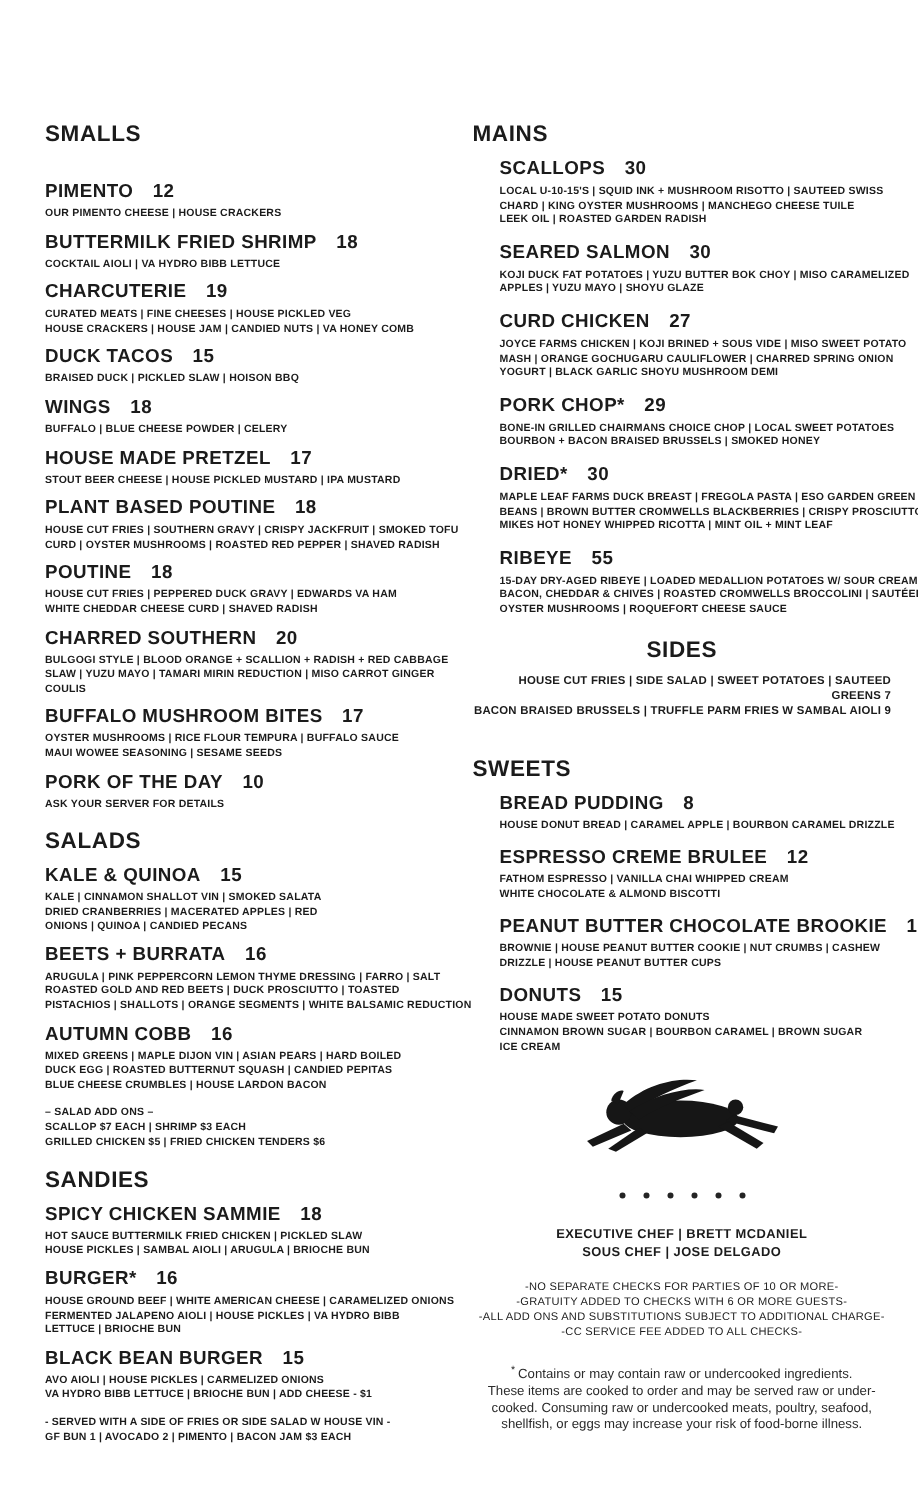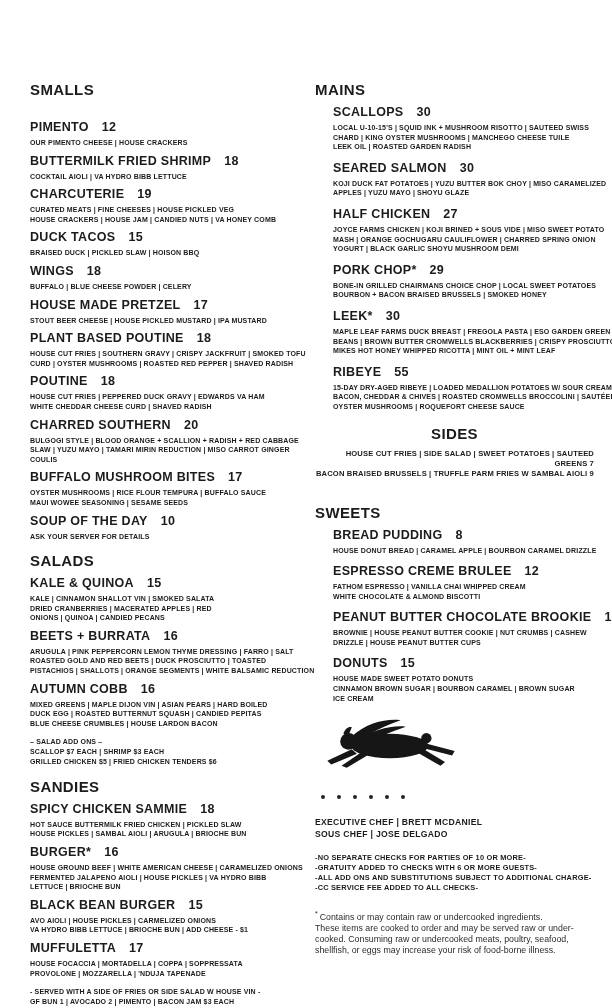--- a/index.html
+++ b/index.html
@@ -32,26 +32,26 @@
     margin-bottom:4px;white-space:pre;
   }
   .item-price{margin-left:13px;}
   .item-desc{font-size:7px;font-weight:700;line-height:9.6px;letter-spacing:.15px;}
   .desc-line{white-space:nowrap;}
 
   .center{text-align:center;}
   .side-lines{font-size:7.6px;font-weight:700;line-height:10px;letter-spacing:.15px;text-align:right;}
   .section-note{margin-top:9px;font-size:7px;font-weight:700;line-height:9.8px;letter-spacing:.15px;}
 
-  .menu-footer{margin-top:14px;}
+  .menu-footer{text-align:center;margin-top:14px;}
   .hare-svg{width:152px;height:54px;display:inline-block;}
   .dots{margin-top:16px;line-height:6px;}
   .dot{display:inline-block;width:4px;height:4px;border-radius:50%;background:#242424;margin:0 6px;}
   .chef-lines{margin-top:18px;font-size:8.6px;font-weight:800;line-height:11.5px;letter-spacing:.3px;}
-  .policy-lines{margin-top:13px;font-size:7.4px;font-weight:700;line-height:9.8px;letter-spacing:.2px;}
+  .policy-lines{margin-top:13px;font-size:7.4px;font-weight:400;line-height:9.8px;letter-spacing:.2px;}
   .disclaimer{margin-top:17px;font-size:8.8px;font-weight:400;line-height:10.8px;color:#2b2b2b;}
   .disclaimer sup{font-size:7px;}
 </style>
 </head>
 <body>
 
 <div class="page" data-name="menu-page">
   <div class="cols" data-name="menu-columns">
     <div class="col col-left" data-name="left-column">
         <section class="menu-section" data-name="section-smalls">
@@ -116,21 +116,21 @@
             </div>
           </div>
           <div class="item" data-name="menu-item">
             <div class="item-title" data-name="item-title"><span class="item-name" data-name="item-name">BUFFALO MUSHROOM BITES</span><span class="item-price" data-name="item-price">17</span></div>
             <div class="item-desc" data-name="item-desc">
               <div class="desc-line" data-name="desc-line">OYSTER MUSHROOMS | RICE FLOUR TEMPURA | BUFFALO SAUCE</div>
               <div class="desc-line" data-name="desc-line">MAUI WOWEE SEASONING | SESAME SEEDS</div>
             </div>
           </div>
           <div class="item" data-name="menu-item">
-            <div class="item-title" data-name="item-title"><span class="item-name" data-name="item-name">SOUP OF THE DAY</span><span class="item-price" data-name="item-price">10</span></div>
+            <div class="item-title" data-name="item-title"><span class="item-name" data-name="item-name">PORK OF THE DAY</span><span class="item-price" data-name="item-price">10</span></div>
             <div class="item-desc" data-name="item-desc">
               <div class="desc-line" data-name="desc-line">ASK YOUR SERVER FOR DETAILS</div>
             </div>
           </div>
         </section>
         <section class="menu-section" data-name="section-salads">
           <h2 class="section-title" data-name="section-title">SALADS</h2>
           <div class="item" data-name="menu-item">
             <div class="item-title" data-name="item-title"><span class="item-name" data-name="item-name">KALE &amp; QUINOA</span><span class="item-price" data-name="item-price">15</span></div>
             <div class="item-desc" data-name="item-desc">
@@ -176,27 +176,20 @@
               <div class="desc-line" data-name="desc-line">HOUSE GROUND BEEF | WHITE AMERICAN CHEESE | CARAMELIZED ONIONS</div>
               <div class="desc-line" data-name="desc-line">FERMENTED JALAPENO AIOLI | HOUSE PICKLES | VA HYDRO BIBB</div>
               <div class="desc-line" data-name="desc-line">LETTUCE | BRIOCHE BUN</div>
             </div>
           </div>
           <div class="item" data-name="menu-item">
             <div class="item-title" data-name="item-title"><span class="item-name" data-name="item-name">BLACK BEAN BURGER</span><span class="item-price" data-name="item-price">15</span></div>
             <div class="item-desc" data-name="item-desc">
               <div class="desc-line" data-name="desc-line">AVO AIOLI | HOUSE PICKLES | CARMELIZED ONIONS</div>
               <div class="desc-line" data-name="desc-line">VA HYDRO BIBB LETTUCE | BRIOCHE BUN | ADD CHEESE - $1</div>
-            </div>
-          </div>
-          <div class="item" data-name="menu-item">
-            <div class="item-title" data-name="item-title"><span class="item-name" data-name="item-name">MUFFULETTA</span><span class="item-price" data-name="item-price">17</span></div>
-            <div class="item-desc" data-name="item-desc">
-              <div class="desc-line" data-name="desc-line">HOUSE FOCACCIA | MORTADELLA | COPPA | SOPPRESSATA</div>
-              <div class="desc-line" data-name="desc-line">PROVOLONE | MOZZARELLA | 'NDUJA TAPENADE</div>
             </div>
           </div>
           <div class="section-note" data-name="section-note">
             <div class="note-line" data-name="note-line">- SERVED WITH A SIDE OF FRIES OR SIDE SALAD W HOUSE VIN  -</div>
             <div class="note-line" data-name="note-line">GF BUN 1 |  AVOCADO 2 | PIMENTO | BACON JAM  $3 EACH</div>
           </div>
         </section>
       </div>
     <div class="col col-right" data-name="right-column">
       <div data-name="right-sections">
@@ -211,36 +204,36 @@
               </div>
             </div>
             <div class="item" data-name="menu-item">
               <div class="item-title" data-name="item-title"><span class="item-name" data-name="item-name">SEARED SALMON</span><span class="item-price" data-name="item-price">30</span></div>
               <div class="item-desc" data-name="item-desc">
                 <div class="desc-line" data-name="desc-line">KOJI DUCK FAT POTATOES | YUZU BUTTER BOK CHOY | MISO CARAMELIZED</div>
                 <div class="desc-line" data-name="desc-line">APPLES | YUZU MAYO  | SHOYU GLAZE</div>
               </div>
             </div>
             <div class="item" data-name="menu-item">
-              <div class="item-title" data-name="item-title"><span class="item-name" data-name="item-name">HALF CHICKEN</span><span class="item-price" data-name="item-price">27</span></div>
+              <div class="item-title" data-name="item-title"><span class="item-name" data-name="item-name">CURD CHICKEN</span><span class="item-price" data-name="item-price">27</span></div>
               <div class="item-desc" data-name="item-desc">
                 <div class="desc-line" data-name="desc-line">JOYCE FARMS CHICKEN | KOJI BRINED + SOUS VIDE | MISO SWEET POTATO</div>
                 <div class="desc-line" data-name="desc-line">MASH | ORANGE GOCHUGARU CAULIFLOWER | CHARRED SPRING ONION</div>
                 <div class="desc-line" data-name="desc-line">YOGURT | BLACK GARLIC SHOYU MUSHROOM DEMI</div>
               </div>
             </div>
             <div class="item" data-name="menu-item">
               <div class="item-title" data-name="item-title"><span class="item-name" data-name="item-name">PORK CHOP*</span><span class="item-price" data-name="item-price">29</span></div>
               <div class="item-desc" data-name="item-desc">
                 <div class="desc-line" data-name="desc-line">BONE-IN GRILLED CHAIRMANS CHOICE CHOP | LOCAL SWEET POTATOES</div>
                 <div class="desc-line" data-name="desc-line">BOURBON + BACON BRAISED BRUSSELS | SMOKED HONEY</div>
               </div>
             </div>
             <div class="item" data-name="menu-item">
-              <div class="item-title" data-name="item-title"><span class="item-name" data-name="item-name">LEEK*</span><span class="item-price" data-name="item-price">30</span></div>
+              <div class="item-title" data-name="item-title"><span class="item-name" data-name="item-name">DRIED*</span><span class="item-price" data-name="item-price">30</span></div>
               <div class="item-desc" data-name="item-desc">
                 <div class="desc-line" data-name="desc-line">MAPLE LEAF FARMS DUCK BREAST | FREGOLA PASTA | ESO GARDEN GREEN</div>
                 <div class="desc-line" data-name="desc-line">BEANS | BROWN BUTTER CROMWELLS BLACKBERRIES | CRISPY PROSCIUTTO</div>
                 <div class="desc-line" data-name="desc-line">MIKES HOT HONEY WHIPPED RICOTTA | MINT OIL + MINT LEAF</div>
               </div>
             </div>
             <div class="item" data-name="menu-item">
               <div class="item-title" data-name="item-title"><span class="item-name" data-name="item-name">RIBEYE</span><span class="item-price" data-name="item-price">55</span></div>
               <div class="item-desc" data-name="item-desc">
                 <div class="desc-line" data-name="desc-line">15-DAY DRY-AGED RIBEYE | LOADED MEDALLION POTATOES W/ SOUR CREAM,</div>

